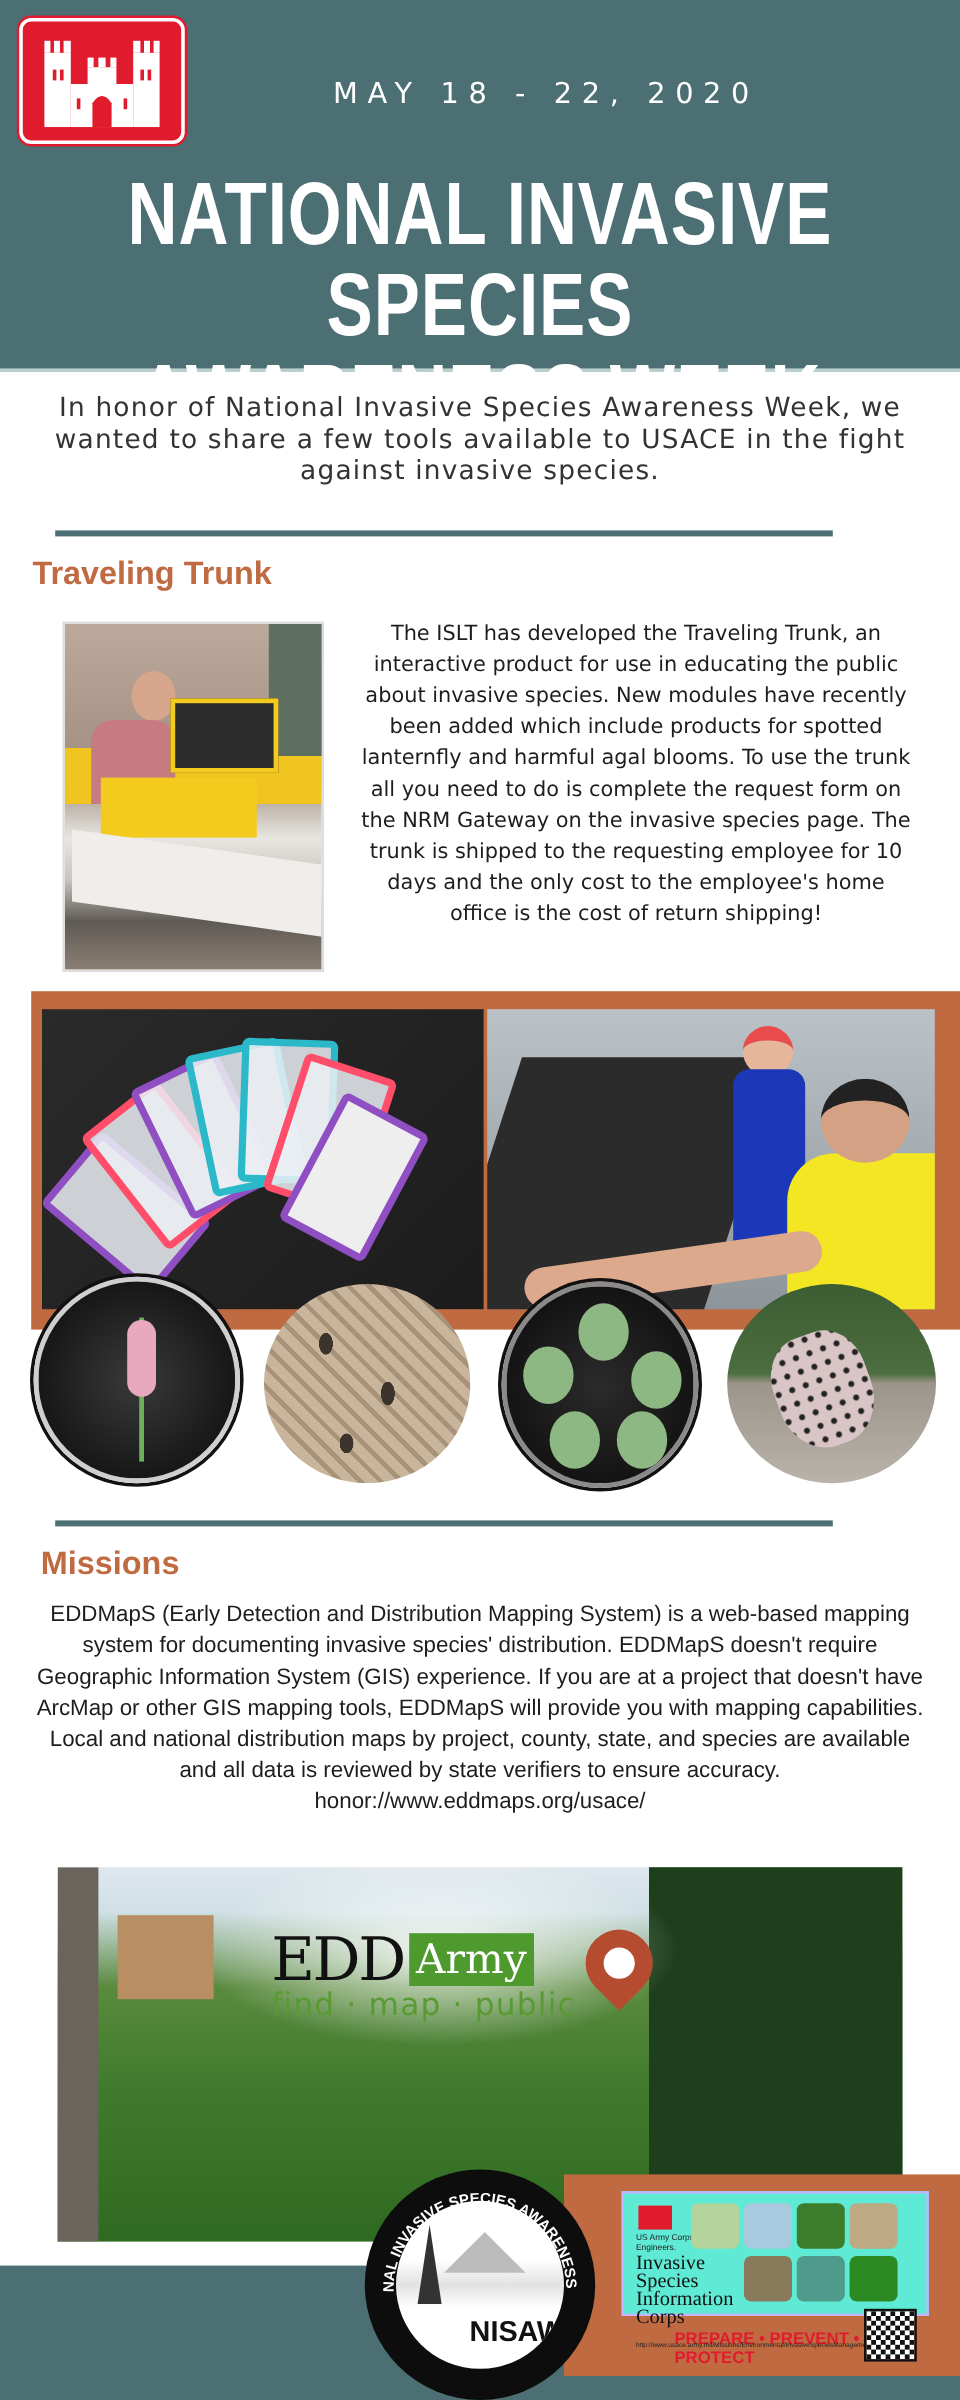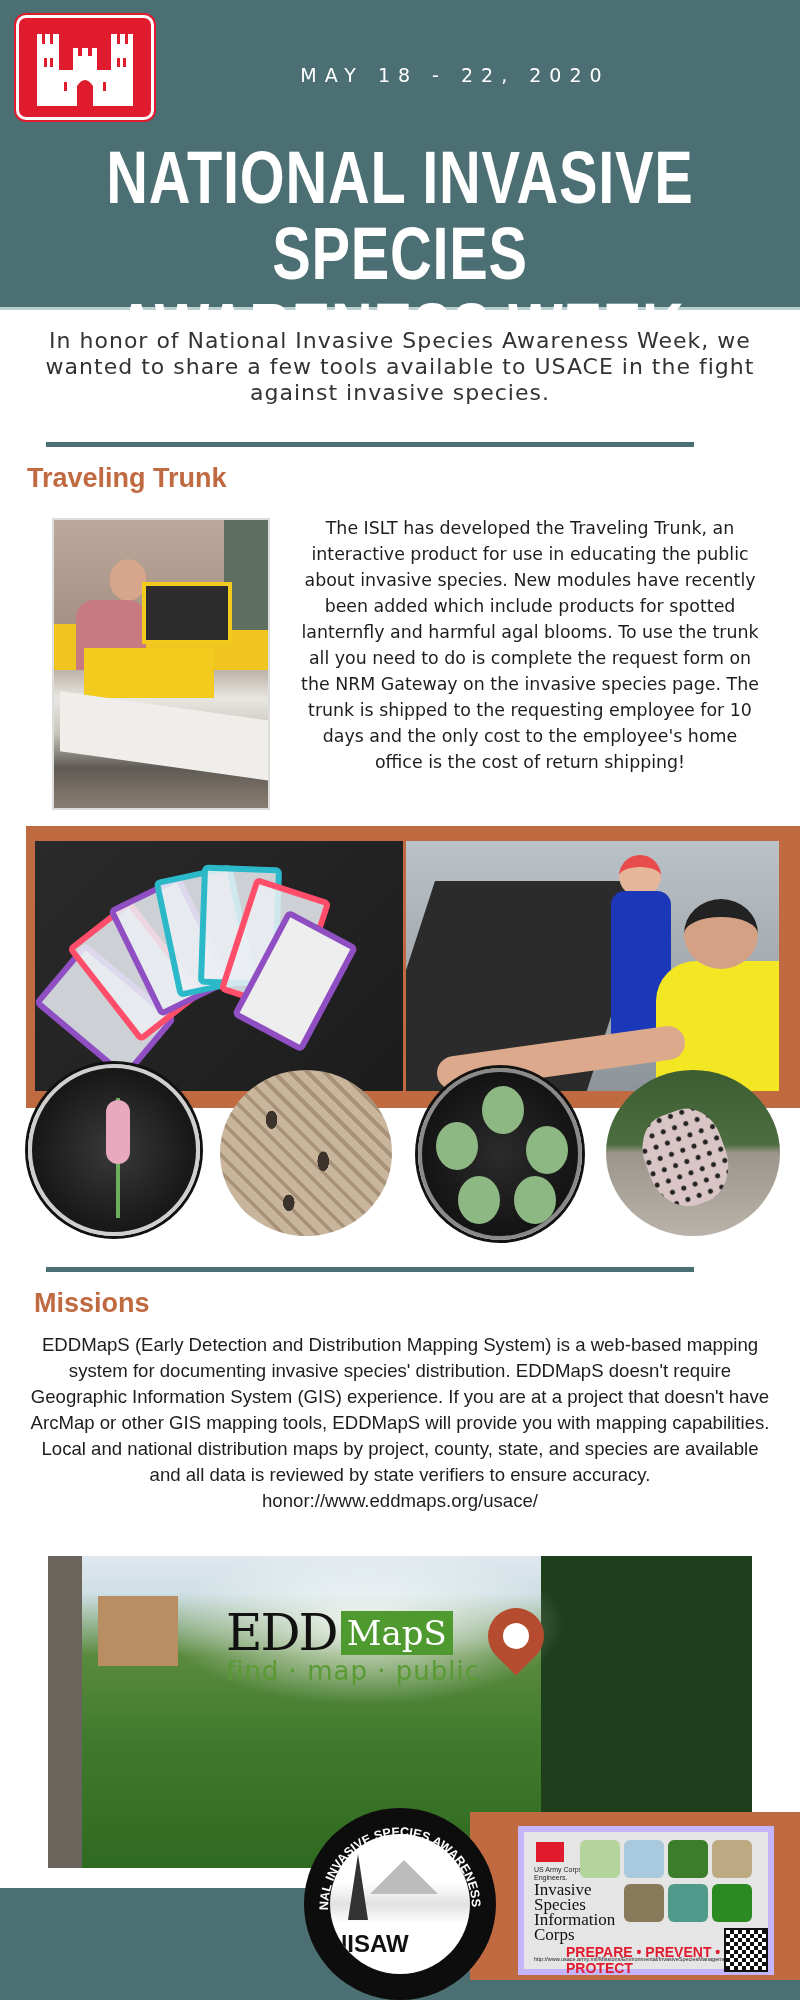--- a/index.html
+++ b/index.html
@@ -2,21 +2,21 @@
 <html><head>
 <meta charset="utf-8">
 <style>
   * { box-sizing: border-box; margin: 0; padding: 0; }
   body { width: 800px; height: 2000px; background: #ffffff; font-family: "DejaVu Sans", sans-serif; position: relative; overflow: hidden; }
 
   
   .header { position: absolute; left: 0; top: 0; width: 800px; height: 310px; background: #4b6f72; border-bottom: 3px solid #b9cfd0; }
   .logo { position: absolute; left: 16px; top: 15px; width: 138px; height: 105px; background: #e01b2e; border-radius: 10px; border: 3px solid #ffffff; box-shadow: 0 0 0 2px #e01b2e; }
   .logo svg { position: absolute; left: 16px; top: 12px; }
-  .date { position: absolute; left: 0; right: 0; top: 64px; text-align: center; padding-left: 110px; color: #ffffff; font-family: "DejaVu Sans", sans-serif; font-weight: normal; font-size: 19px; letter-spacing: 8px; }
+  .date { position: absolute; left: 0; right: 0; top: 64px; text-align: center; padding-left: 110px; color: #ffffff; font-family: "DejaVu Sans", sans-serif; font-weight: normal; font-size: 24px; letter-spacing: 8px; }
   .title { position: absolute; left: 0; right: 0; top: 140px; text-align: center; color: #ffffff; font-family: "Liberation Sans", sans-serif; font-weight: bold; font-size: 74px; line-height: 76px; transform: scaleX(0.78); transform-origin: center; letter-spacing: 1px; }
 
   .intro { position: absolute; left: 20px; right: 20px; top: 328px; text-align: center; color: #333333; font-size: 22px; line-height: 26px; letter-spacing: 1px; }
   .divider { position: absolute; left: 46px; width: 648px; height: 5px; background: #4b6f72; }
 
   .section-title { position: absolute; color: #c06a42; font-family: "Liberation Sans", sans-serif; font-weight: bold; font-size: 27px; }
 
   
   .trunk-photo { position: absolute; left: 52px; top: 518px; width: 218px; height: 292px; border: 2px solid #dddddd; overflow: hidden;
     background:
@@ -76,24 +76,24 @@
   .pin::after { content: ""; position: absolute; left: 15px; top: 15px; width: 26px; height: 26px; background: #ffffff; border-radius: 50%; }
 
   
   .footer-teal { position: absolute; left: 0; top: 1888px; width: 800px; height: 112px; background: #4b6f72; }
   .footer-rust { position: absolute; left: 470px; top: 1812px; width: 330px; height: 168px; background: #c06a42; }
   .nisaw { position: absolute; left: 304px; top: 1808px; width: 192px; height: 192px; border-radius: 50%; background: #0d0d0d; }
   .nisaw-inner { position: absolute; left: 26px; top: 26px; width: 140px; height: 140px; border-radius: 50%; background:
       linear-gradient(180deg, #ffffff 0%, #ffffff 35%, #e2e2e2 50%, #ffffff 64%); overflow: hidden; }
   .nisaw-inner .mtn { position: absolute; left: 40px; top: 26px; width: 0; height: 0; border-left: 34px solid transparent; border-right: 34px solid transparent; border-bottom: 34px solid #bcbcbc; }
   .nisaw-inner .tree { position: absolute; left: 18px; top: 20px; width: 0; height: 0; border-left: 10px solid transparent; border-right: 10px solid transparent; border-bottom: 66px solid #333333; }
-  .nisaw-label { position: absolute; left: 0; right: 0; top: 96px; text-align: left; font-family: "Liberation Sans", sans-serif; font-weight: bold; font-size: 24px; color: #111111; }
+  .nisaw-label { position: absolute; left: 0; right: 0; top: 96px; text-align: right; font-family: "Liberation Sans", sans-serif; font-weight: bold; font-size: 24px; color: #111111; }
   .nisaw-ring { position: absolute; left: 0; top: 0; }
 
-  .islt { position: absolute; left: 518px; top: 1826px; width: 256px; height: 149px; background: #e5e5e5; border: 6px solid #c4b5fd; }
+  .islt { position: absolute; left: 518px; top: 1826px; width: 256px; height: 104px; background: #5eead4; border: 2px solid #c4b5fd; }
   .islt .usace-logo { position: absolute; left: 12px; top: 10px; width: 28px; height: 20px; background: #e01b2e; }
   .islt .corps { position: absolute; left: 10px; top: 34px; width: 70px; font-family: "Liberation Sans", sans-serif; font-size: 7px; line-height: 8px; color: #222; }
   .islt .thumb { position: absolute; width: 40px; height: 38px; border-radius: 6px; }
   .islt .name { position: absolute; left: 10px; top: 50px; width: 120px; font-family: "Liberation Serif", serif; font-size: 17px; line-height: 15px; color: #111111; }
   .islt .motto { position: absolute; left: 10px; top: 112px; font-family: Liberation Sans, sans-serif; font-weight: bold; font-size: 14px; color: #e01b2e; padding-left: 32px; }
   .islt .url { position: absolute; left: 10px; top: 124px; width: 200px; font-family: "Liberation Sans", sans-serif; font-size: 5.5px; line-height: 7px; color: #222; }
   .islt .qr { position: absolute; left: 200px; top: 96px; width: 44px; height: 44px;
     background: repeating-conic-gradient(#111 0 25%, #fff 0 50%) 0 0/8px 8px; border: 2px solid #111; }
 </style>
 </head>
@@ -188,21 +188,21 @@
 <div class="section-title" style="left:34px; top:1288px;">Missions</div>
 <div class="edd-text">
   <div>EDDMapS (Early Detection and Distribution Mapping System) is a web-based mapping system for documenting invasive species' distribution.  EDDMapS doesn't require Geographic Information System (GIS) experience.  If you are at a project that doesn't have ArcMap or other GIS mapping tools, EDDMapS will provide you with mapping capabilities.  Local and national distribution maps by project, county, state, and species are available and all data is reviewed by state verifiers to ensure accuracy.</div>
   <div>honor://www.eddmaps.org/usace/</div>
 </div>
 
 <div class="edd-photo">
   <div class="trunk"></div>
   <div class="bank"></div>
   <div class="edd-logo">
-    <span class="edd">EDD</span><span class="maps">MapS</span>
+    <span class="edd">EDD</span><span class="maps">Army</span>
     <div class="tag">find · map · public</div>
   </div>
   <div class="pin"></div>
 </div>
 
 <div class="footer-teal"></div>
 <div class="footer-rust"></div>
 
 <div class="nisaw">
   <svg class="nisaw-ring" width="192" height="192" viewBox="0 0 192 192">

